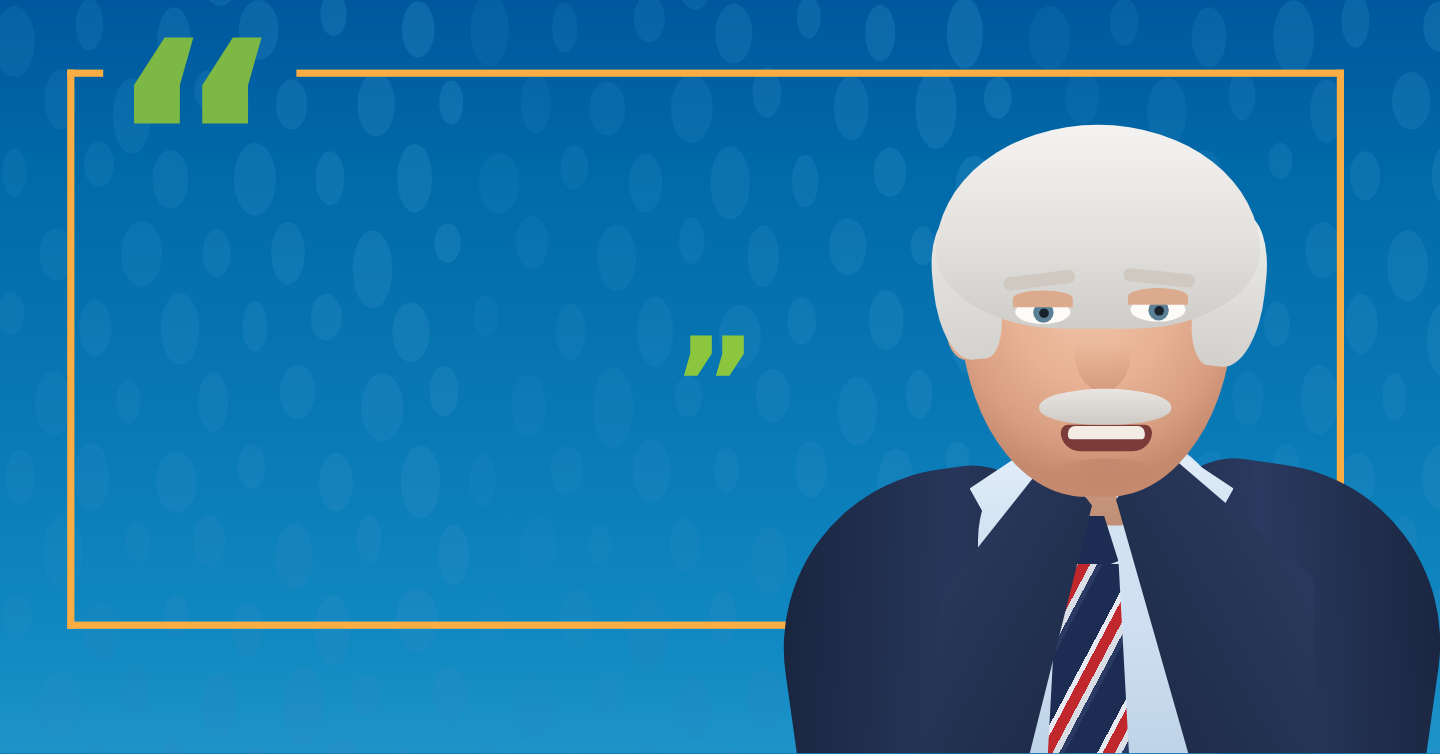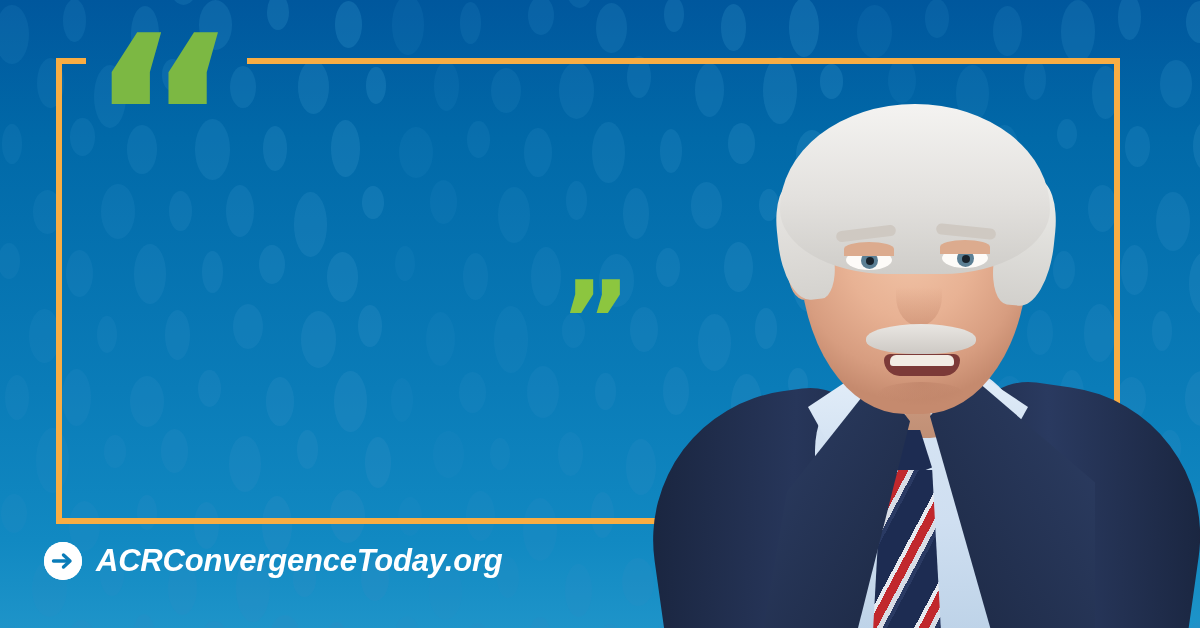--- a/index.html
+++ b/index.html
@@ -497,24 +497,14 @@
     <div class="pt mouth"></div>
     <div class="pt teeth"></div>
     <div class="pt mustache"></div>
     <div class="pt chin"></div>
   </div>
 
   <div id="open-quote">“</div>
   <div id="close-quote">”</div>
 
 
-  <div id="footer">
-    <span id="arrow-badge">
-      <svg width="38" height="38" viewBox="0 0 38 38" aria-hidden="true">
-        <circle cx="19" cy="19" r="19" fill="#ffffff"></circle>
-        <path d="M9.5 19 H24.5" stroke="#0a7cb8" stroke-width="3.4" stroke-linecap="round"></path>
-        <path d="M19.5 13 L26 19 L19.5 25" fill="none" stroke="#0a7cb8" stroke-width="3.4" stroke-linecap="round" stroke-linejoin="round"></path>
-      </svg>
-    </span>
-    <span id="site-url">ACRConvergenceToday.org</span>
-  </div>
 
 </div>
 
 </body></html>

